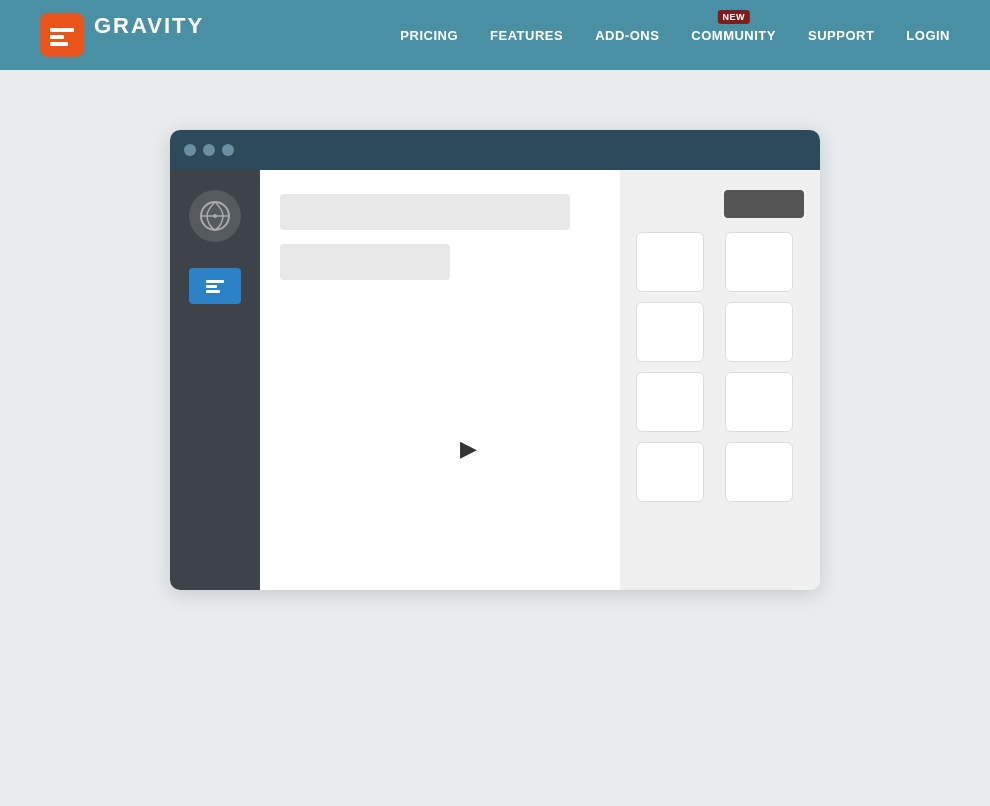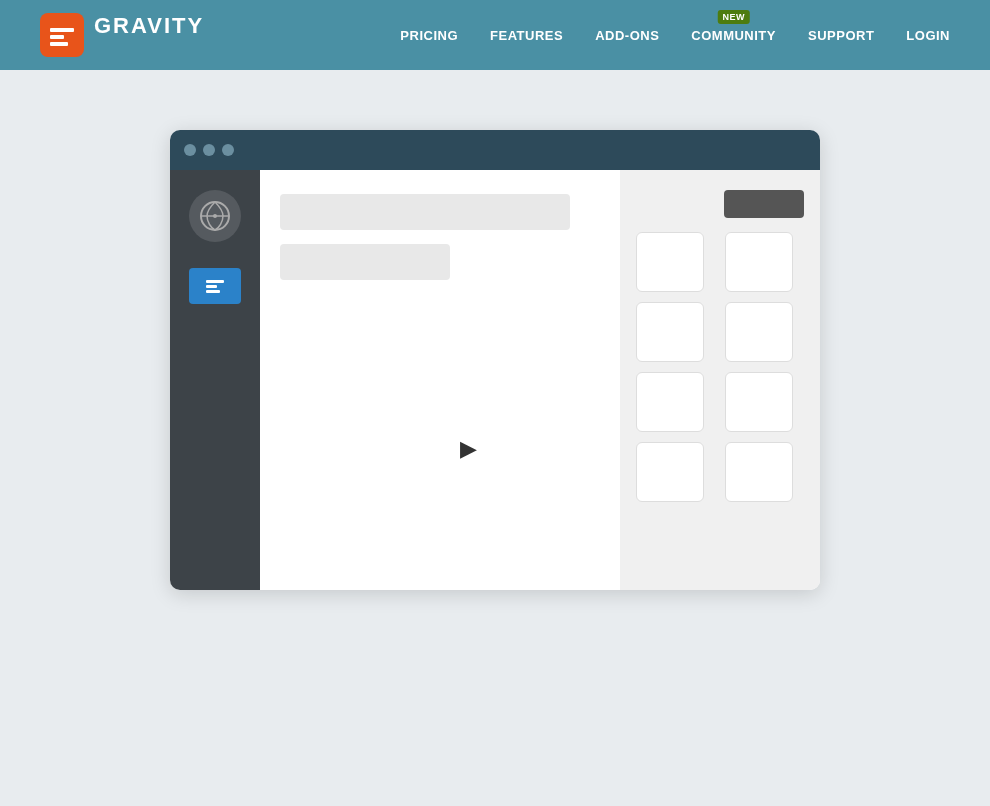--- a/index.html
+++ b/index.html
@@ -59,21 +59,21 @@
       position: relative;
     }
     .nav-item.community {
       position: relative;
     }
     .new-badge {
       position: absolute;
       top: -18px;
       left: 50%;
       transform: translateX(-50%);
-      background: #4d7c0f;
+      background: #7f1d1d;
       color: white;
       font-size: 9px;
       font-weight: 700;
       padding: 2px 5px;
       border-radius: 3px;
       letter-spacing: 0.5px;
     }
 
     
     main {

